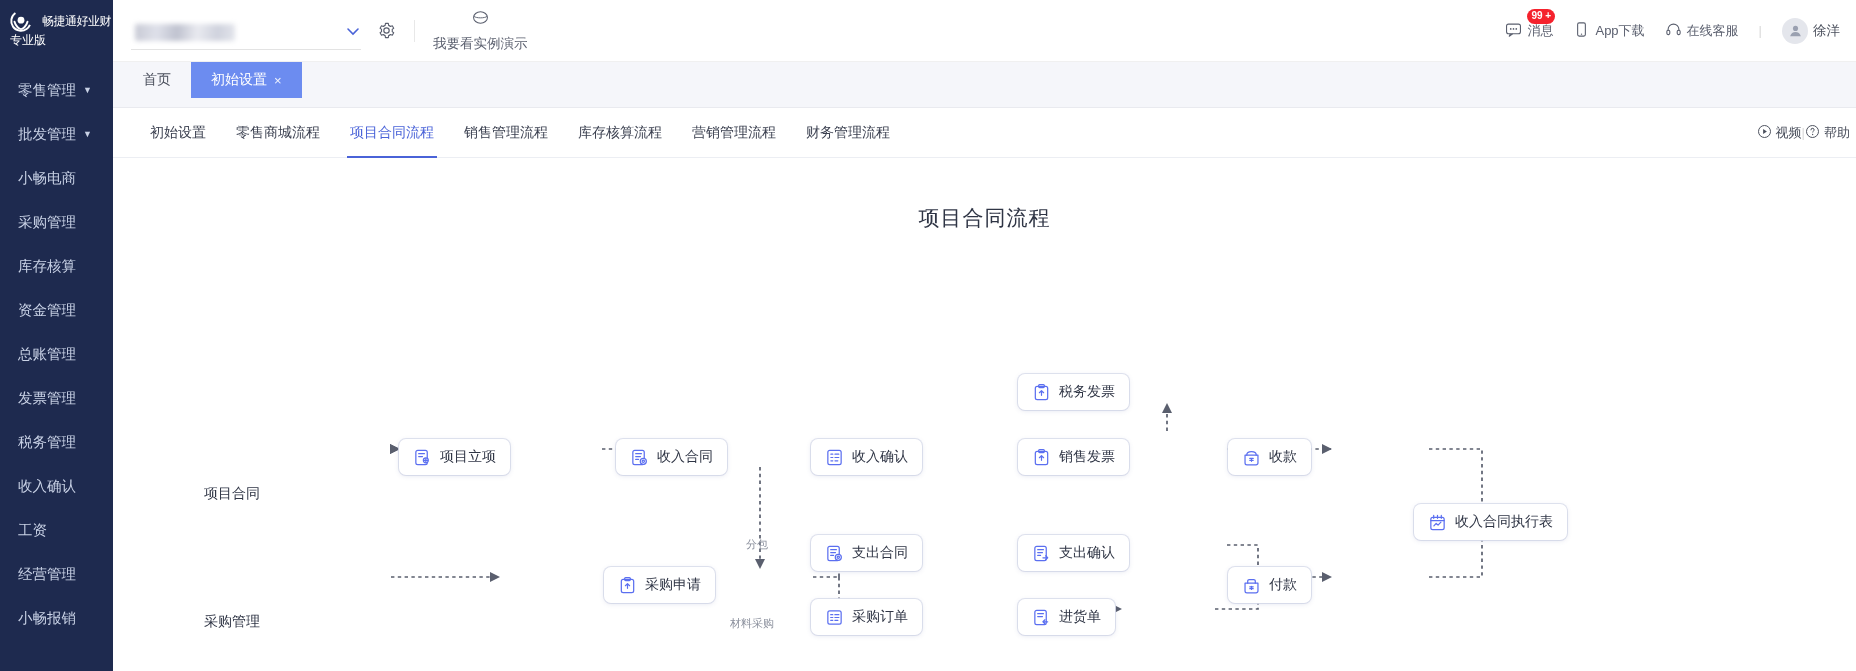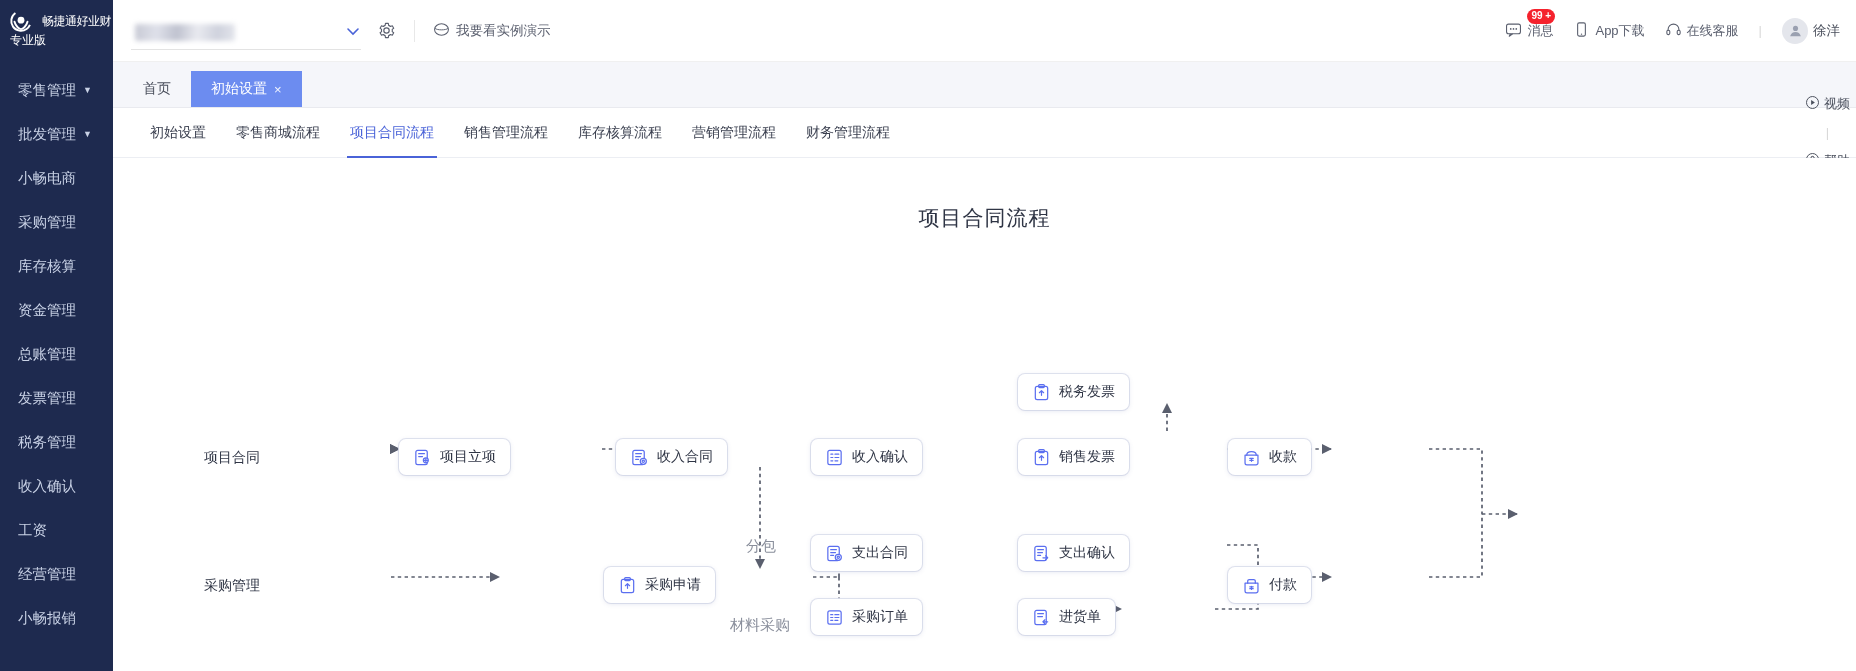--- a/index.html
+++ b/index.html
@@ -54,42 +54,42 @@
   .org-blur {
     width: 100px; height: 17px; margin-left: 4px;
     background: linear-gradient(95deg,#c7c9d4 0%,#dfe1ea 22%,#bfc2cf 42%,#e9eaf0 62%,#cfd2dd 82%,#e3e5ec 100%);
     filter: blur(2.6px); border-radius: 2px;
   }
   .org-caret { margin-left: auto; color: #4a63d8; font-size: 13px; }
   .gear-btn { margin-left: 16px; cursor: pointer; display:flex; align-items:center; }
   .tb-divider { width: 1px; height: 22px; background: #e8e8e8; margin: 0 18px; }
   .demo-link {
     display: flex; align-items: center; gap: 6px; color: #5a5f6e;
-    font-size: 13.5px; cursor: pointer; white-space: nowrap;
+    font-size: 13.5px; cursor: pointer; white-space: nowrap; flex-direction: column;
   }
   .topbar-right {
     margin-left: auto; display: flex; align-items: center; gap: 20px;
     color: #5a5f6e; font-size: 13px;
   }
   .tr-item { display: flex; align-items: center; gap: 5px; cursor: pointer; position: relative; white-space: nowrap;}
   .badge {
     position: absolute; top: -12px; left: 22px;
     background: #f5222d; color: #fff; font-size: 10px; line-height: 14px;
     height: 15px; padding: 0 4px; border-radius: 8px; font-weight: bold;
     white-space: nowrap;
   }
   .avatar {
     width: 26px; height: 26px; border-radius: 50%; background: #e4e6ec;
     display: flex; align-items: center; justify-content: center;
   }
   .user-name { font-size: 13.5px; color: #4a4f5c; }
 
   
   .tabstrip {
-    height: 46px; background: #f5f6fa; display: flex; align-items: flex-end;
+    height: 46px; background: #f5f6fa; display: flex; 
     padding-left: 10px; border-bottom: 1px solid #e9eaef;
   }
   .tab {
     height: 36px; display: flex; align-items: center; gap: 7px;
     padding: 0 20px; font-size: 14px; color: #4a4f5c; cursor: pointer;
   }
   .tab.active { background: #6c8cf0; color: #ffffff; }
   .tab-close { font-size: 13px; opacity: .9; }
 
   
@@ -101,40 +101,40 @@
     font-size: 14px; color: #3b4050; padding: 0 15px; cursor: pointer;
     position: relative; height: 50px; display: flex; align-items: center;
     white-space: nowrap;
   }
   .subtab.active { color: #4a63d8; }
   .subtab.active::after {
     content: ""; position: absolute; left: 12px; right: 12px; bottom: 0;
     height: 2px; background: #4a63d8;
   }
   .subtabs-right {
-    margin-left: auto; display: flex; align-items: center; gap: 12px;
-    padding-right: 6px; font-size: 13px; color: #4a4f5c; flex-direction: column;
+    margin-left: auto; display: flex; align-items: center; gap: 0;
+    padding-right: 6px; font-size: 13px; color: #4a4f5c;
   }
   .st-link { display: flex; align-items: center; gap: 4px; cursor: pointer; white-space: nowrap;}
   .st-sep { color: #d8d8d8; }
 
   
   .canvas { position: relative; flex: 1 1 auto; background: #fff; overflow: hidden; }
   .flow-title {
     position: absolute; left: 0; right: 0; top: 46px; text-align: center;
     font-size: 21px; color: #2f3545; letter-spacing: 1px;
   }
   .flow { position: absolute; left: 0; top: 0; width: 100%; height: 100%; }
   .edges { position: absolute; left: 0; top: 0; }
 
   .lane-label {
-    position: absolute; font-size: 14px; color: #2f3545; white-space: nowrap;
+    position: absolute; font-size: 14px; color: #2f3545; white-space: nowrap; margin-top: 36px;
   }
   .edge-label {
-    position: absolute; font-size: 15px; color: #8a8f9c; white-space: nowrap;
+    position: absolute; font-size: 11px; color: #8a8f9c; white-space: nowrap;
   }
   .node {
     position: absolute; height: 36px; background: #fff;
     border-radius: 7px; display: flex; align-items: center; gap: 8px;
     padding: 0 14px; white-space: nowrap;
     box-shadow: 0 1px 5px rgba(90,100,160,.16), 0 0 0 1px rgba(225,228,240,.9);
     cursor: pointer;
   }
   .node-label { font-size: 14px; color: #2f3545; }
   .node-icon { width: 19px; height: 19px; flex: 0 0 19px; display:block; }
@@ -433,20 +433,30 @@
           <div class="node" style="left: 1115px; top: 281px; min-width: 82px;">
             <svg viewBox="0 0 20 20" class="node-icon">
               <g fill="none" stroke="#5b6ff0" stroke-width="1.3" stroke-linecap="round" stroke-linejoin="round">
                 <path d="M3.2 7.5h13.6v8.2a2 2 0 01-2 2H5.2a2 2 0 01-2-2z"></path>
                 <path d="M5 7.5c0-2.2 2.2-3.6 5-3.6s5 1.4 5 3.6"></path>
                 <path d="M8.2 11h3.6M8.2 13h3.6M10 11v3"></path>
               </g>
             </svg>
             <span class="node-label">收款</span>
           </div>
+          <div class="node" style="left: 1301px; top: 346px; min-width: 124px;">
+            <svg viewBox="0 0 20 20" class="node-icon">
+              <g fill="none" stroke="#5b6ff0" stroke-width="1.3" stroke-linecap="round" stroke-linejoin="round">
+                <rect x="3" y="4.5" width="14" height="13" rx="2"></rect>
+                <path d="M3 8h14M6 2.6v3M10 2.6v3M14 2.6v3"></path>
+                <path d="M6.2 13.6l2.4-2.6 2 1.8 3-3.2"></path>
+              </g>
+            </svg>
+            <span class="node-label">收入合同执行表</span>
+          </div>
           <div class="node" style="left: 491px; top: 409px; min-width: 86px;">
             <svg viewBox="0 0 20 20" class="node-icon">
               <g fill="none" stroke="#5b6ff0" stroke-width="1.3" stroke-linecap="round" stroke-linejoin="round">
                 <rect x="3.5" y="3.5" width="13" height="14" rx="2"></rect>
                 <rect x="7" y="1.6" width="6" height="3.2" rx="1"></rect>
                 <path d="M10 8v5M7.8 10.2L10 8l2.2 2.2"></path>
               </g>
             </svg>
             <span class="node-label">采购申请</span>
           </div>

